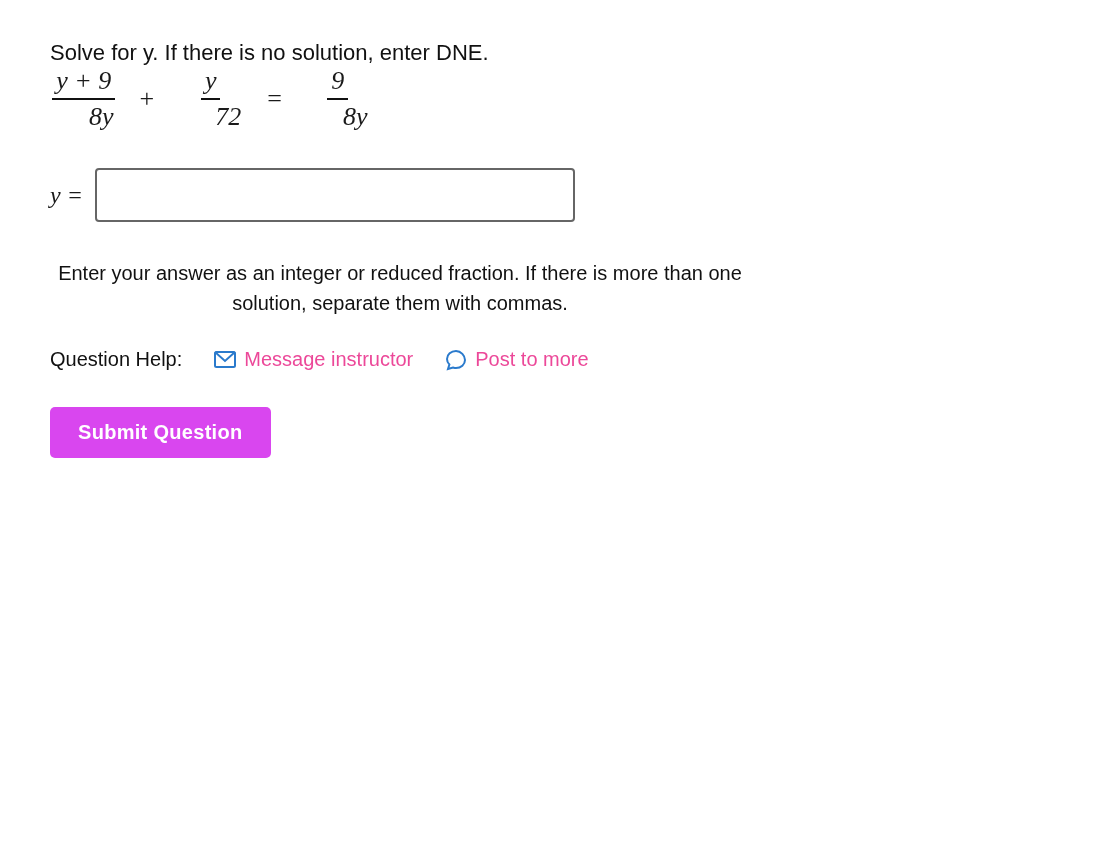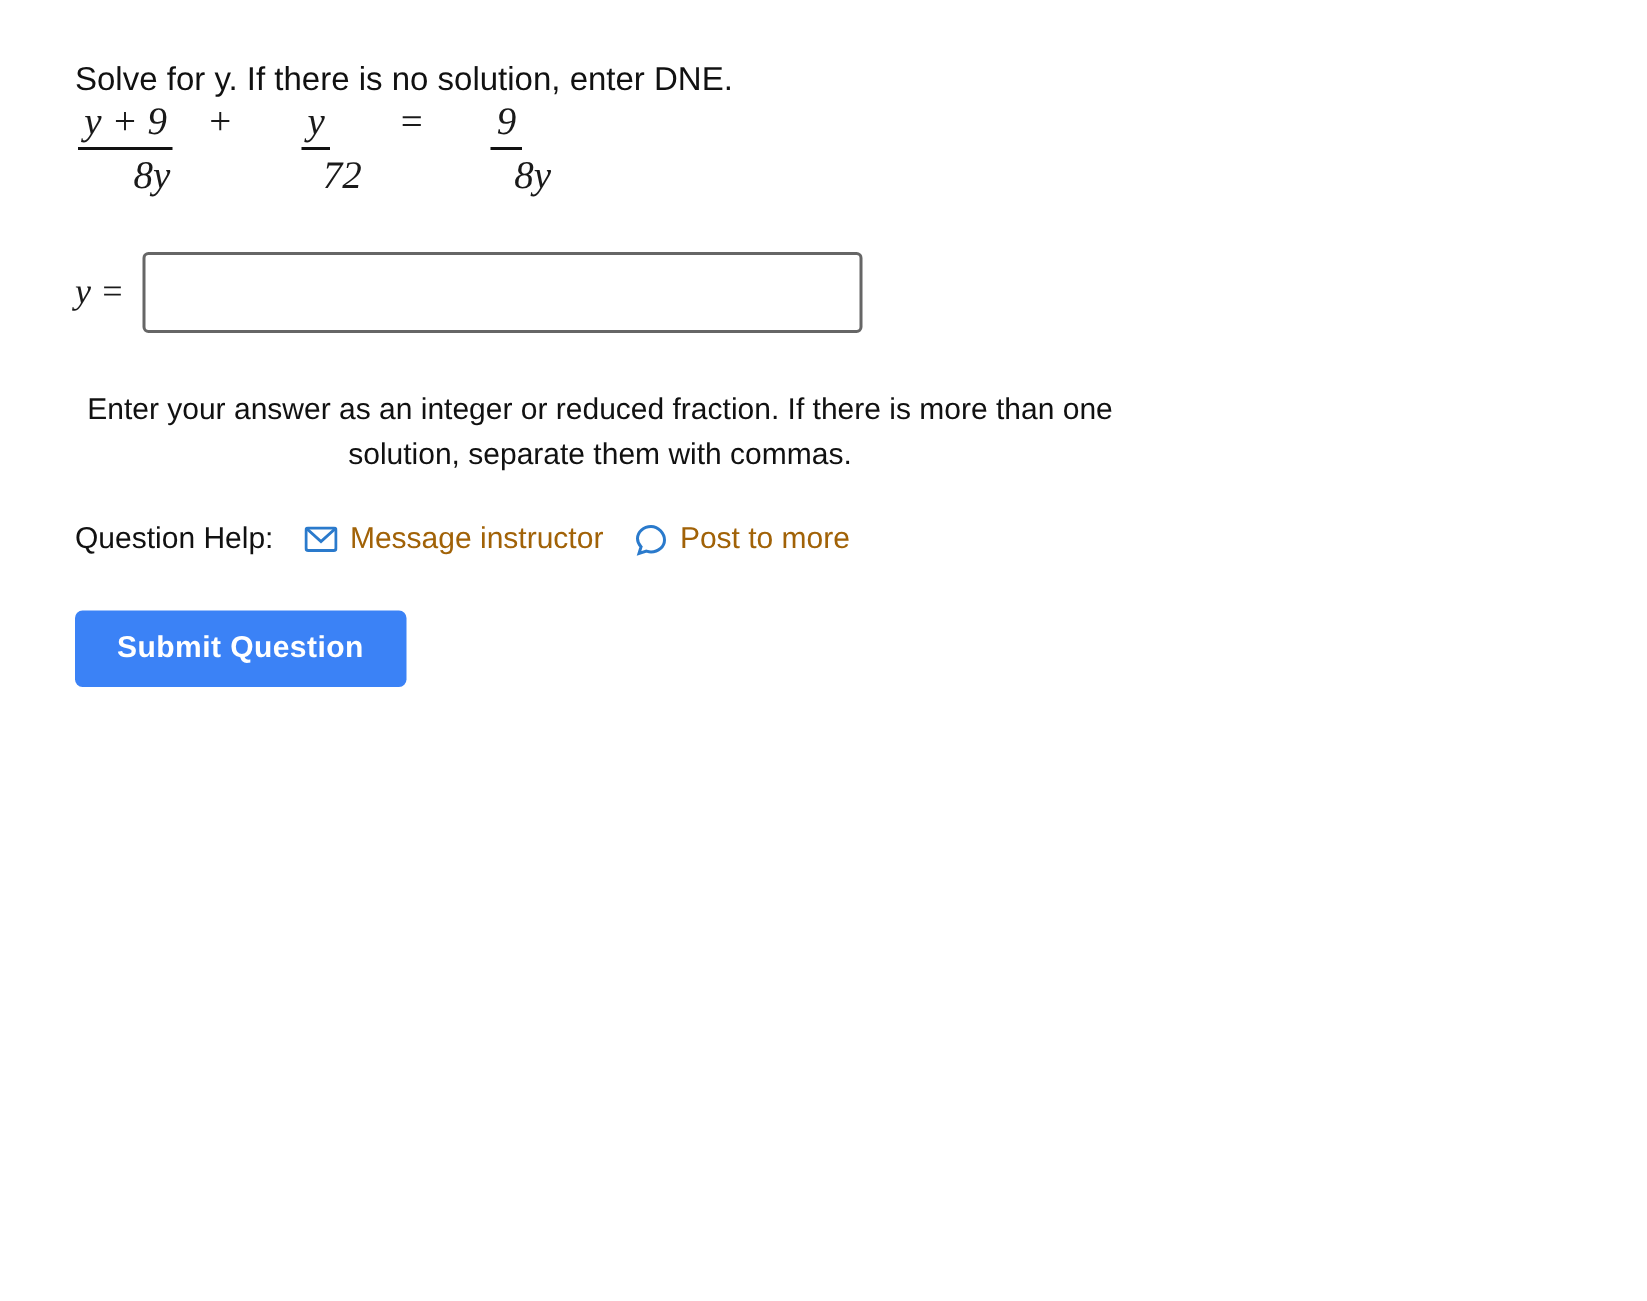--- a/index.html
+++ b/index.html
@@ -22,20 +22,21 @@
     .problem-title {
       font-size: 22px;
       color: #111;
       font-weight: normal;
     }
 
     .equation-area {
       margin-bottom: 36px;
       font-size: 26px;
       display: flex;
+      align-items: center;
       gap: 18px;
       font-family: 'Georgia', serif;
       font-style: italic;
     }
 
     .fraction {
       display: inline-flex;
       flex-direction: column;
       align-items: center;
       vertical-align: middle;
@@ -94,44 +95,44 @@
       color: #111;
       line-height: 1.5;
       margin-bottom: 30px;
       max-width: 700px;
       text-align: center;
     }
 
     .question-help {
       display: flex;
       align-items: center;
-      gap: 21px;
+      gap: 32px;
       margin-bottom: 36px;
       font-size: 20px;
       font-family: Arial, sans-serif;
       color: #111;
     }
 
     .help-label {
       font-weight: normal;
       color: #111;
     }
 
     .help-link {
-      color: #a16207;
+      color: #ec4899;
       text-decoration: none;
       display: flex;
       align-items: center;
       gap: 6px;
       cursor: pointer;
       font-size: 20px;
     }
 
     .submit-btn {
-      background: #3b82f6;
+      background: #d946ef;
       color: #ffffff;
       border: none;
       border-radius: 5px;
       padding: 14px 28px;
       font-size: 20px;
       font-family: Arial, sans-serif;
       cursor: pointer;
       font-weight: bold;
       letter-spacing: 0.3px;
     }

